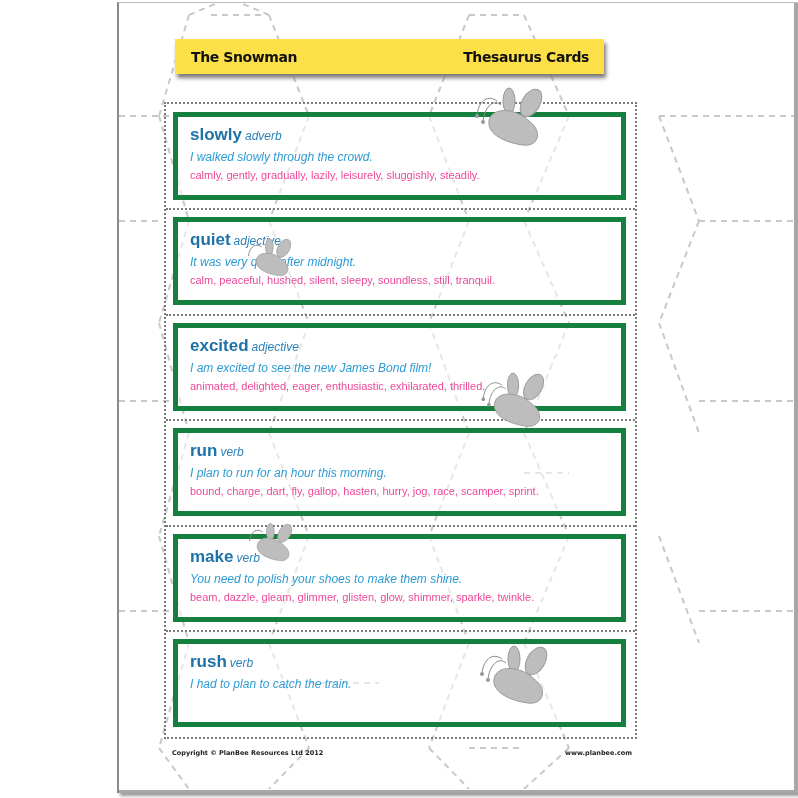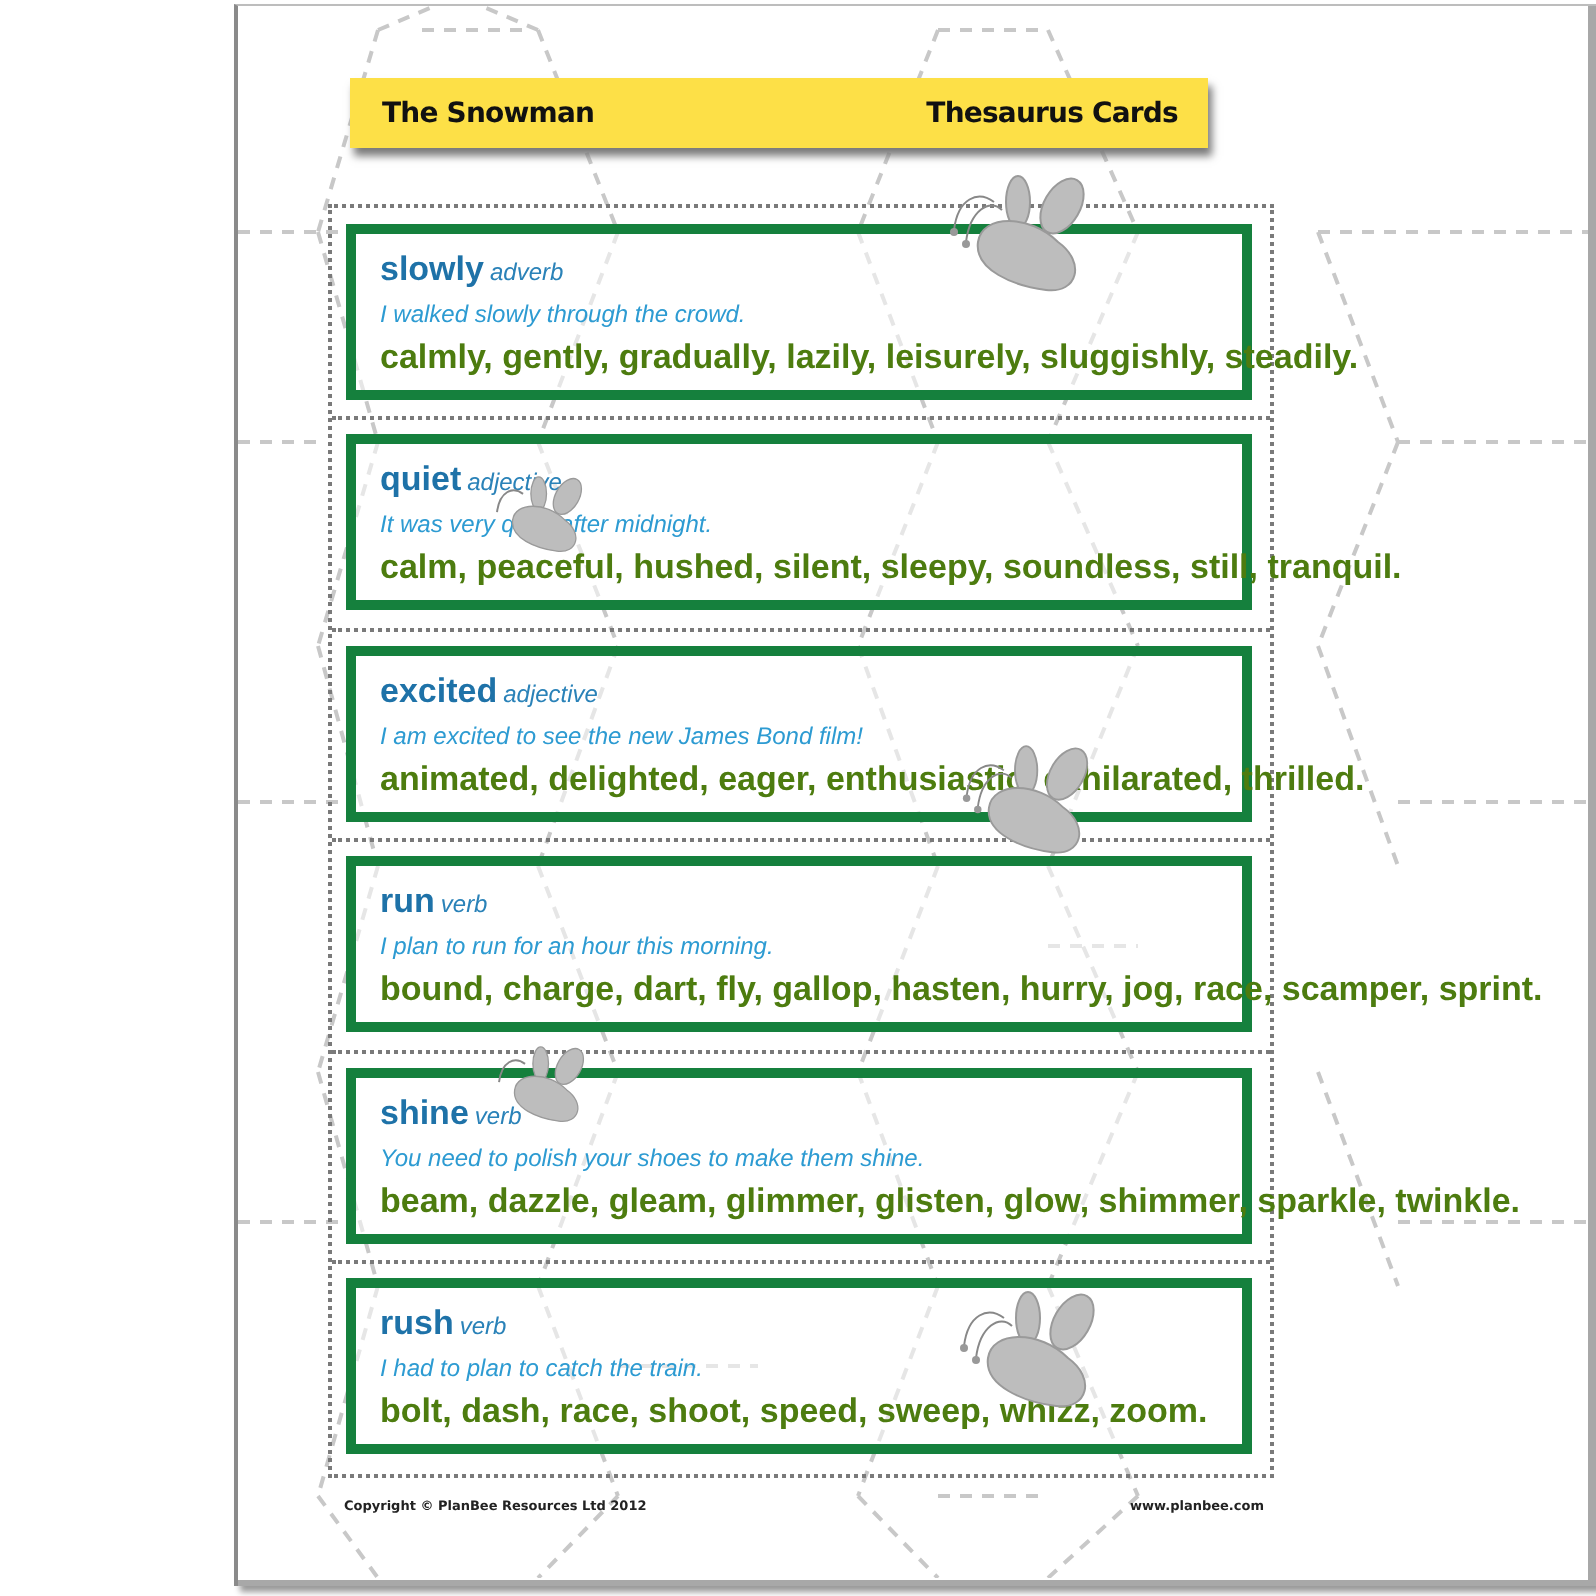--- a/index.html
+++ b/index.html
@@ -29,21 +29,21 @@
     }
     .card-sep { position:absolute; left:0; width:469px; height:0; border-top:2px dotted #7a7a7a; }
     .card {
       position:absolute; left:7px; width:453px; height:88px;
       border:5px solid #15803d; box-sizing:border-box; background:rgba(255,255,255,0.55);padding-left:28px;
     }
     .card .word-line { position:absolute; left:12px; top:8px; white-space:nowrap; }
     .card .word { font-weight:bold; font-size:17px; color:#1e72a8; }
     .card .pos { font-style:italic; font-size:12px; color:#2a82b8; margin-left:3px; }
     .card .example { position:absolute; left:12px; top:33px; font-style:italic; font-size:12px; color:#2d9bd2; white-space:nowrap;text-align:right; }
-    .card .synonyms { position:absolute; left:12px; top:52px; font-size:17px; color:#4d7c0f; white-space:nowrap;font-weight:bold; }
+    .card .synonyms { position:absolute; left:12px; top:52px; font-size:11px; color:#ec4899; white-space:nowrap; }
     .footer-left { position:absolute; left:53px; top:746px; font-family:"DejaVu Sans", sans-serif; font-weight:bold; font-size:6.5px; color:#222; }
     .footer-right { position:absolute; left:446px; top:746px; font-family:"DejaVu Sans", sans-serif; font-weight:bold; font-size:6.5px; color:#222; }
     .bee { position:absolute; }
   </style>
 </head>
 <body>
 
 <div class="page">
   <div class="page-inner">
     <svg class="hexbg" width="675" height="786" viewBox="0 0 675 786">
@@ -113,29 +113,28 @@
         <div class="synonyms">animated, delighted, eager, enthusiastic, exhilarated, thrilled.</div>
       </div>
 
       <div class="card" style="top:324px">
         <div class="word-line"><span class="word">run</span><span class="pos">verb</span></div>
         <div class="example">I plan to run for an hour this morning.</div>
         <div class="synonyms">bound, charge, dart, fly, gallop, hasten, hurry, jog, race, scamper, sprint.</div>
       </div>
 
       <div class="card" style="top:430px">
-        <div class="word-line"><span class="word">shine</span><span class="pos">verb</span></div>
+        <div class="word-line"><span class="word">make</span><span class="pos">verb</span></div>
         <div class="example">You need to polish your shoes to make them shine.</div>
         <div class="synonyms">beam, dazzle, gleam, glimmer, glisten, glow, shimmer, sparkle, twinkle.</div>
       </div>
 
       <div class="card" style="top:535px">
         <div class="word-line"><span class="word">rush</span><span class="pos">verb</span></div>
         <div class="example">I had to plan to catch the train.</div>
-        <div class="synonyms">bolt, dash, race, shoot, speed, sweep, whizz, zoom.</div>
       </div>
     </div>
 
     <svg class="bee" style="left:348px; top:84px;" width="86" height="62" viewBox="0 0 86 62">
       <path d="M10 28 C 12 12, 22 8, 30 14" stroke="#888" stroke-width="1" fill="none"></path>
       <path d="M16 34 C 18 18, 28 12, 34 18" stroke="#888" stroke-width="1" fill="none"></path>
       <circle cx="10" cy="29" r="2" fill="#999"></circle>
         <circle cx="16" cy="35" r="2" fill="#999"></circle>
       <ellipse cx="42" cy="14" rx="6" ry="13" fill="#bdbdbd" stroke="#9a9a9a"></ellipse>
       <ellipse cx="64" cy="16" rx="9" ry="15" transform="rotate(30 64 16)" fill="#bdbdbd" stroke="#9a9a9a"></ellipse>

